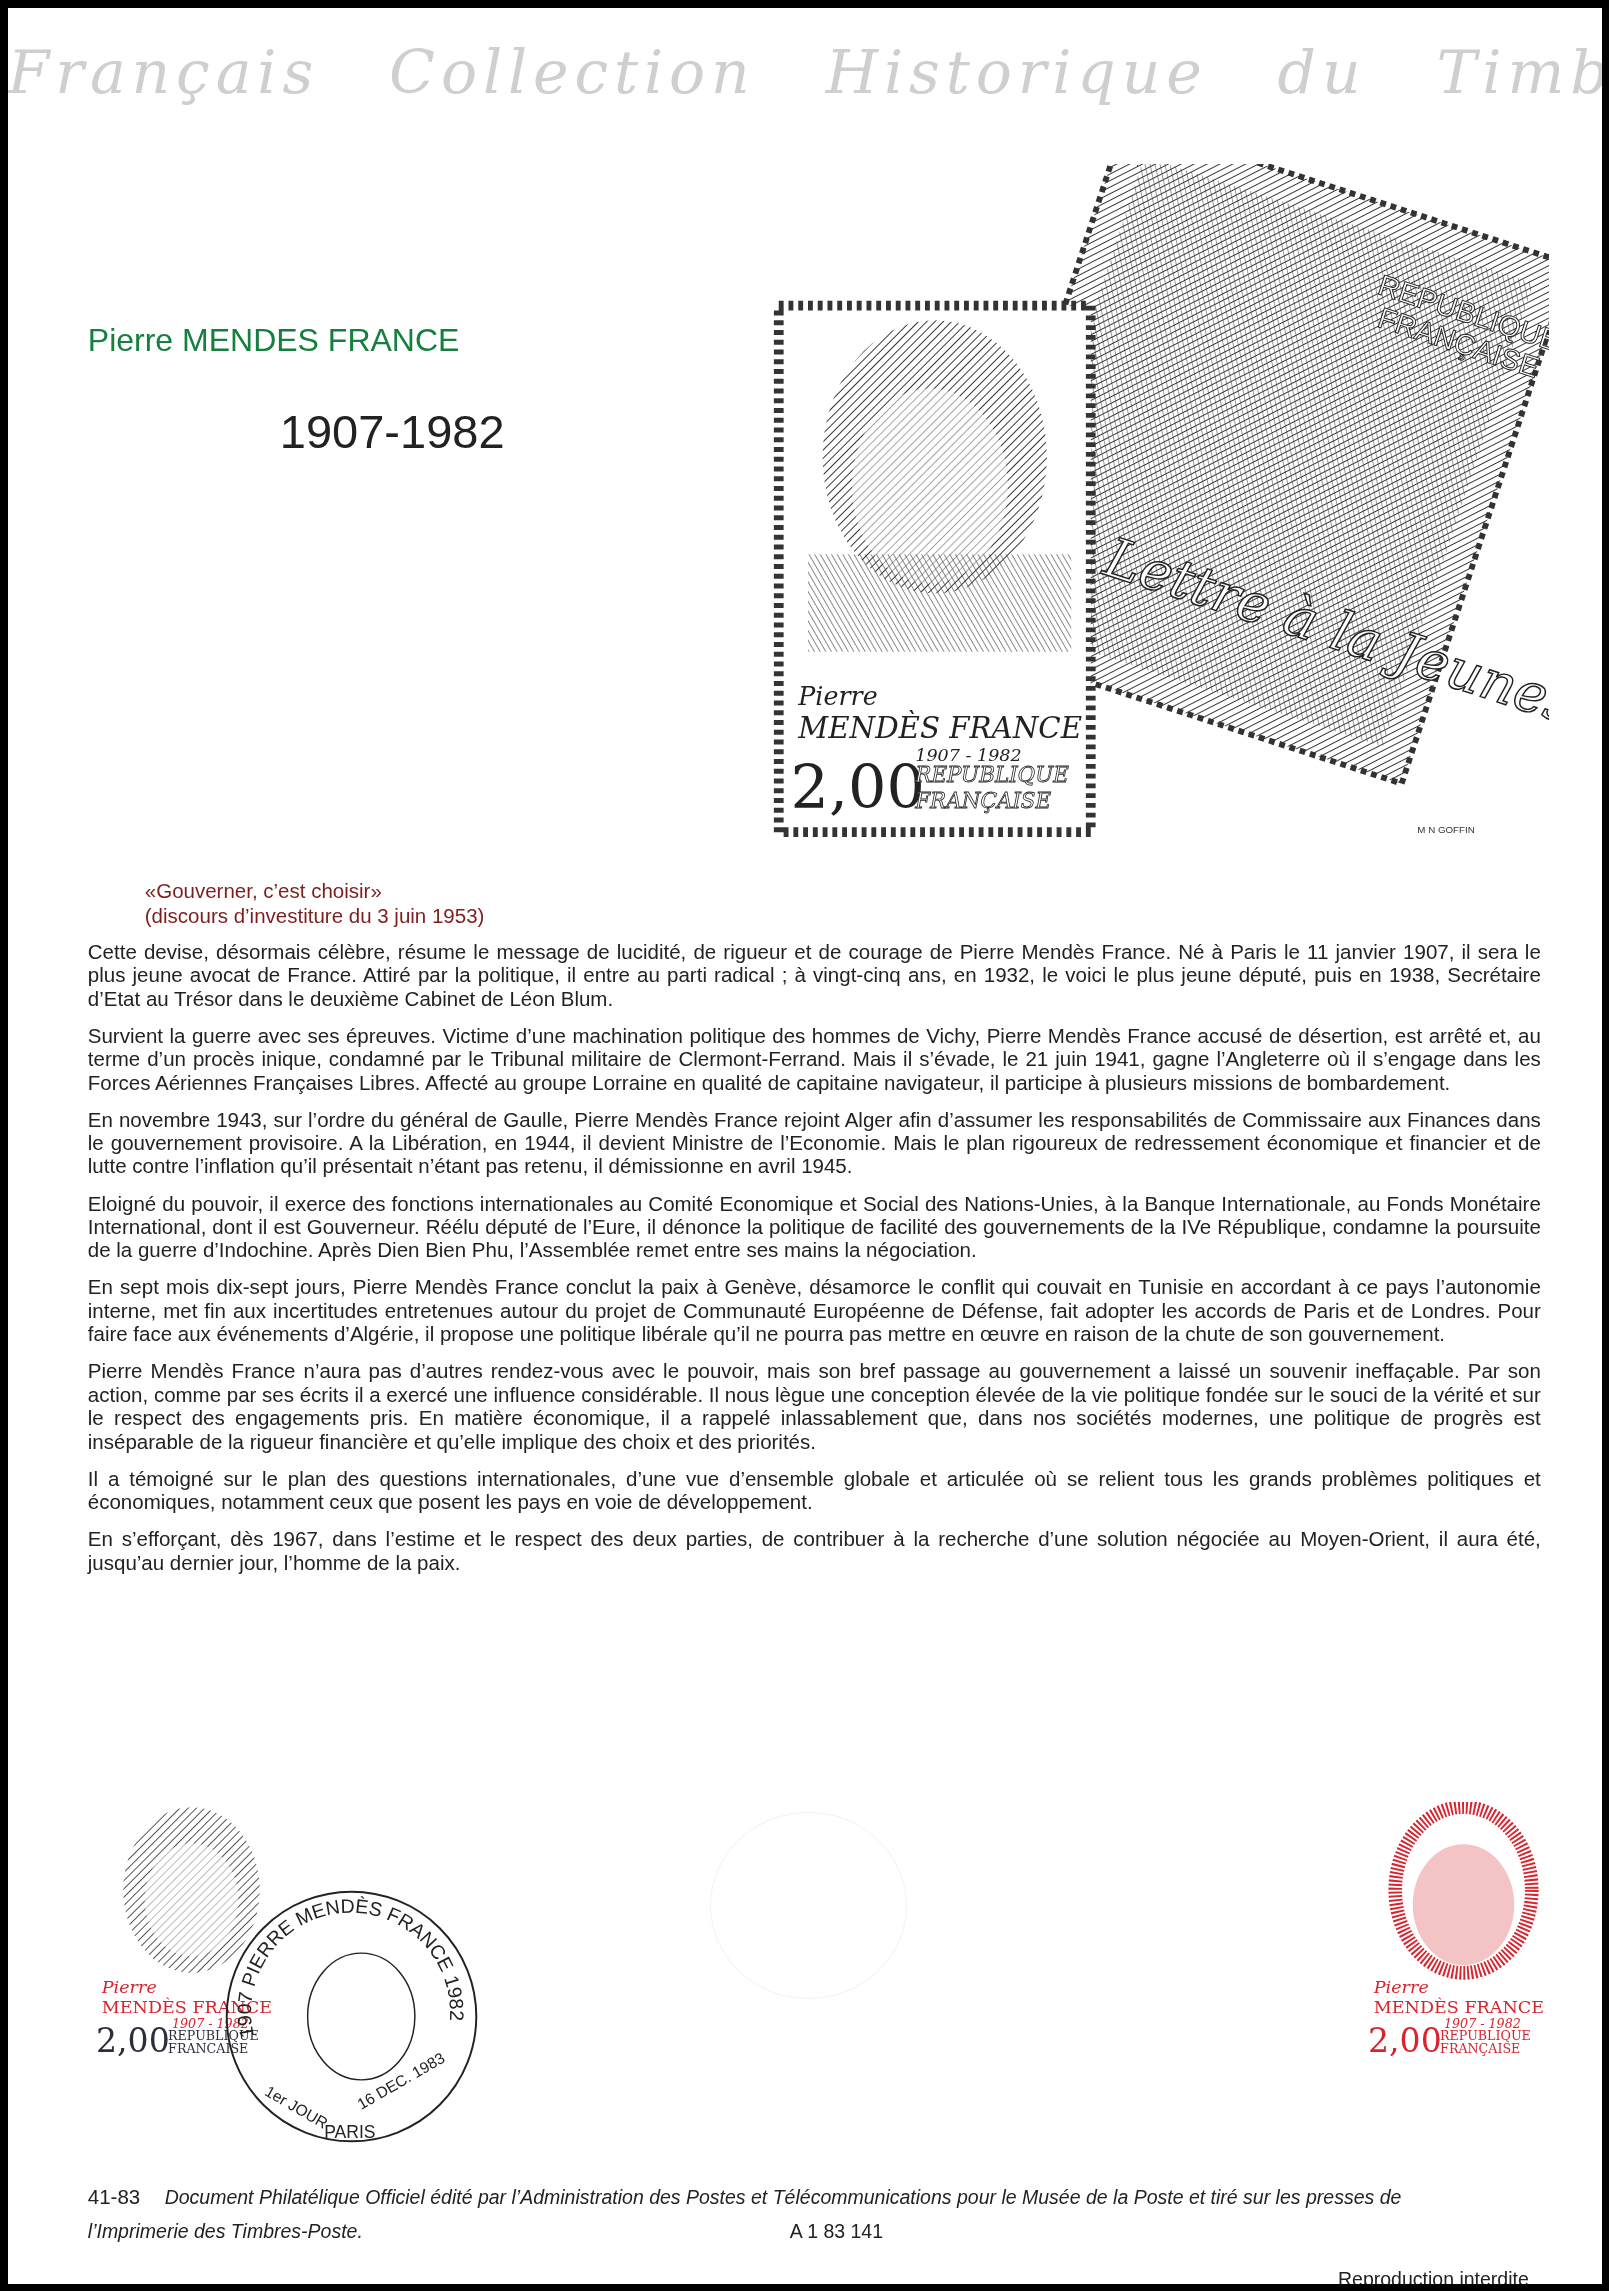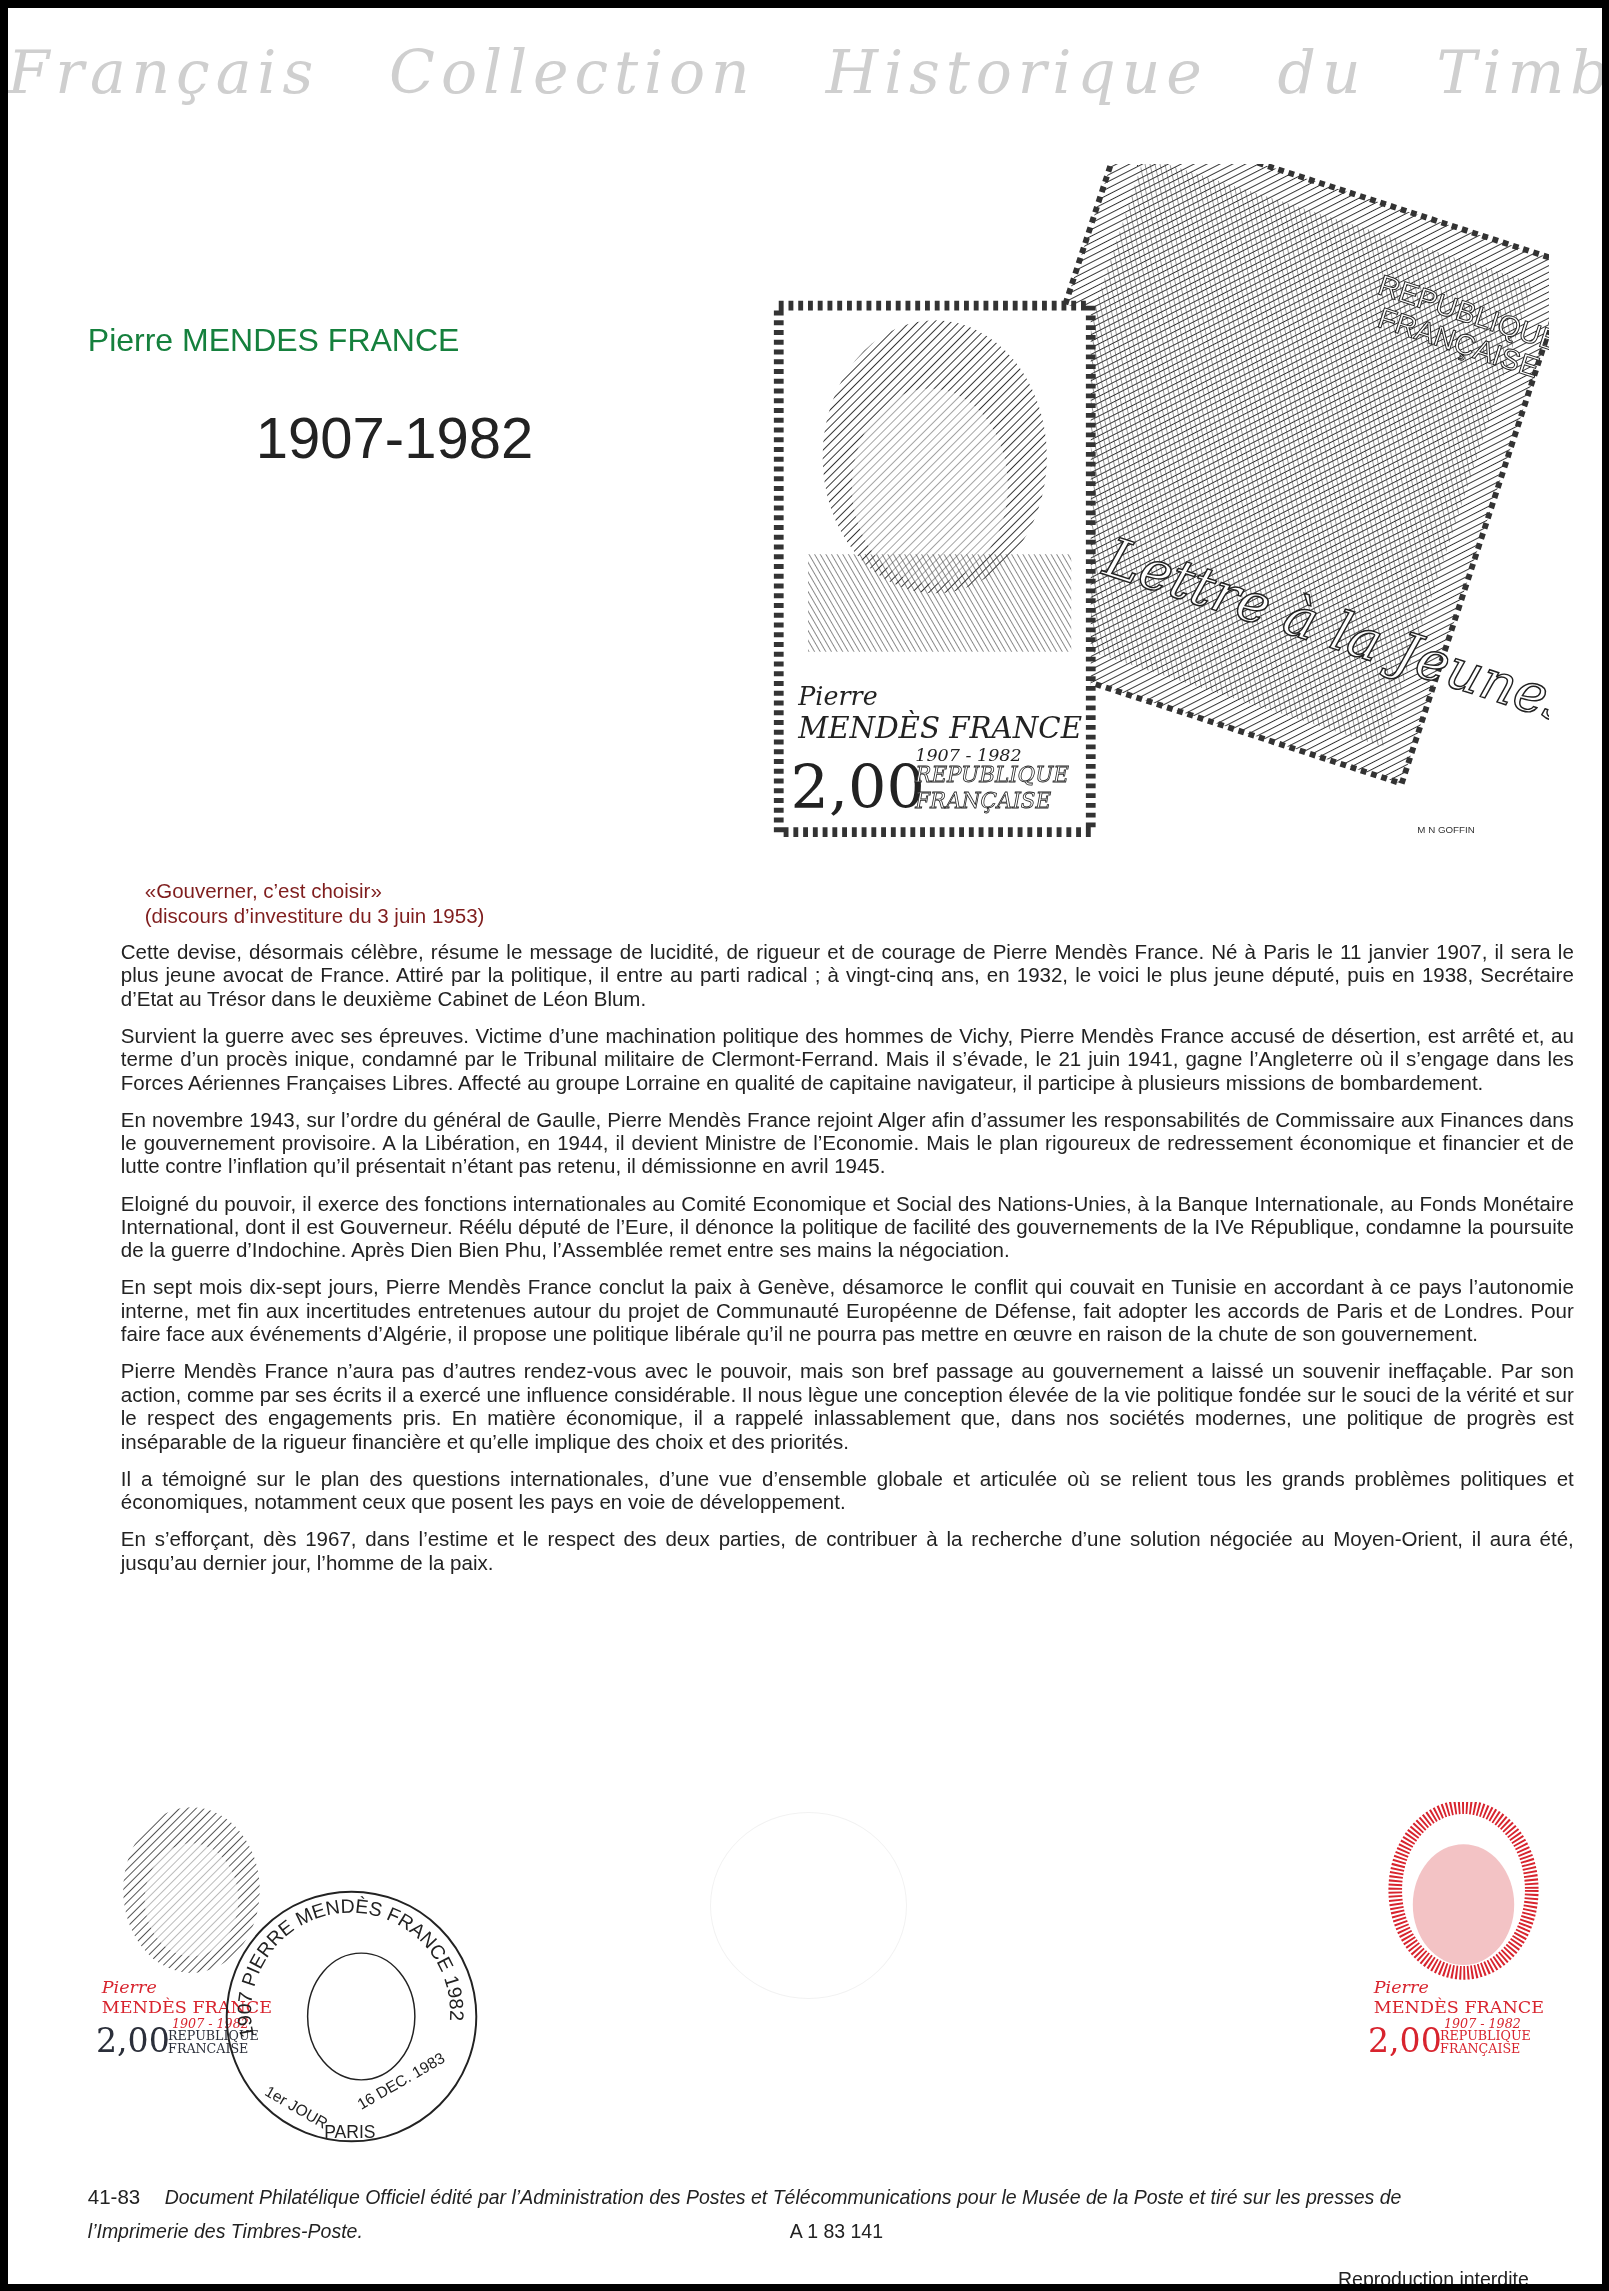--- a/index.html
+++ b/index.html
@@ -1,24 +1,24 @@
 <!DOCTYPE html>
 <html><head>
 <meta charset="utf-8">
 <style>
   html,body{margin:0;padding:0;background:#000;}
   body{width:1609px;height:2292px;position:relative;overflow:hidden;}
   .page{position:absolute;left:7.8px;top:7.8px;width:1594px;height:2276px;background:#fff;overflow:hidden;}
   .banner{position:absolute;top:29px;left:0;width:1594px;white-space:nowrap;font-family:"DejaVu Serif",serif;font-style:italic;font-size:60px;color:#cfcfcf;letter-spacing:5.9px;}
   .banner span{margin-right:45px;}
   .title{position:absolute;left:80px;top:314px;font-family:"Liberation Sans",sans-serif;font-size:32px;color:#15803d;}
-  .years{position:absolute;left:248px;top:396px;font-family:"Liberation Sans",sans-serif;font-size:58px;color:#222;}
+  .years{position:absolute;left:272px;top:396px;font-family:"Liberation Sans",sans-serif;font-size:47px;color:#222;}
   .bigstamp{position:absolute;left:761px;top:156px;width:780px;height:683px;}
   .quote{position:absolute;left:137px;top:870px;font-family:"Liberation Sans",sans-serif;font-size:20.5px;line-height:25px;color:#7f1d1d;}
-  .body{position:absolute;left:80px;top:932px;width:1453px;font-family:"Liberation Sans",sans-serif;font-size:20.5px;line-height:23.4px;color:#222;text-align:justify;margin-left:33px;}
+  .body{position:absolute;left:80px;top:932px;width:1453px;font-family:"Liberation Sans",sans-serif;font-size:20.5px;line-height:23.4px;color:#222;text-align:justify;}
   .body p{margin:0 0 13.7px 0;}
   .stamp-small{position:absolute;}
   .footer1{position:absolute;left:80px;top:2177px;width:1453px;font-family:"Liberation Sans",sans-serif;font-size:19.5px;color:#222;}
   .footer1 .num{font-style:normal;font-size:20.5px;margin-right:19px;}
   .footer1 .txt{font-style:italic;}
   .footer2{position:absolute;left:80px;top:2212px;width:1453px;font-family:"Liberation Sans",sans-serif;font-size:19.5px;color:#222;}
   .footer2 .l{position:absolute;left:0;font-style:italic;}
   .footer2 .c{position:absolute;left:702px;}
   .footer2 .r{position:absolute;right:12px;margin-top:48px;}
   .embossed{position:absolute;left:702px;top:1804px;width:195px;height:185px;border-radius:50%;border:1px solid #f2f2f2;}

